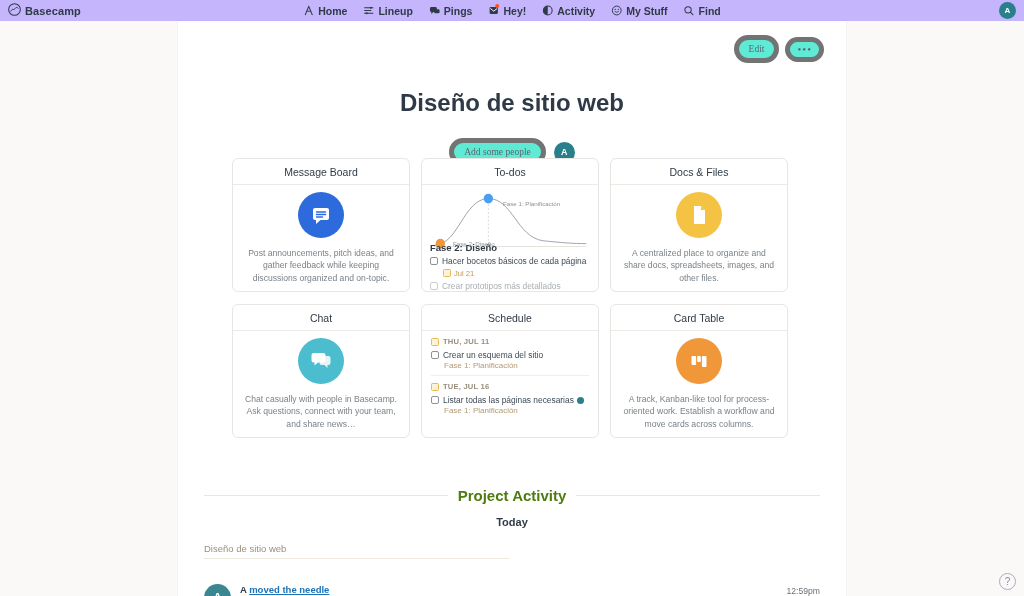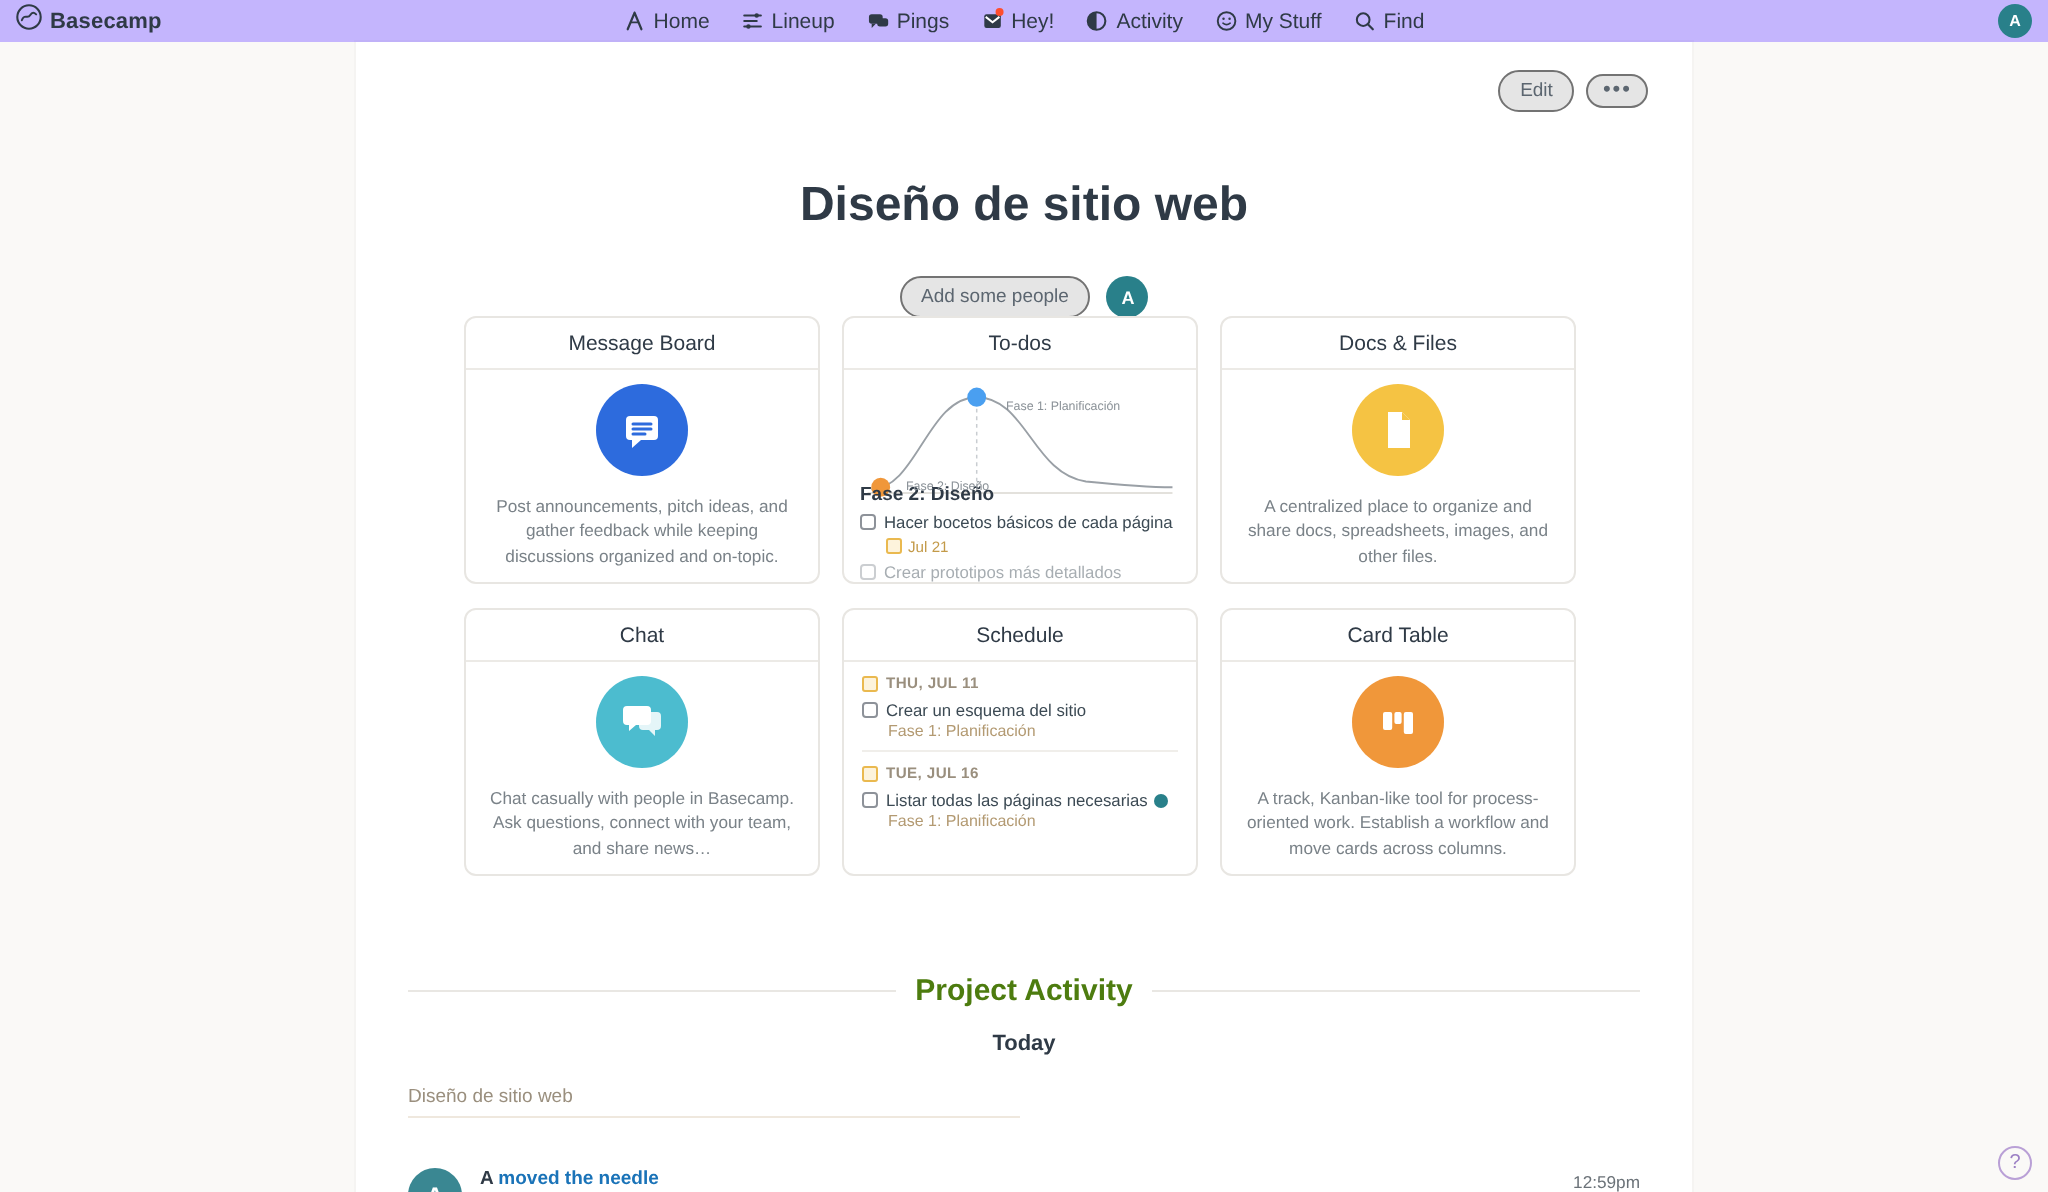--- a/index.html
+++ b/index.html
@@ -22,21 +22,21 @@
     display: flex; align-items: center; gap: 4px;
     margin-left: 8px;
   }
   .brand-name { font-size: 11px; font-weight: bold; color: #2f3a46; letter-spacing: .1px; }
   .navitems {
     position: absolute; left: 50%; transform: translateX(-50%);
     display: flex; align-items: center; gap: 16px;
   }
   .navitem {
     display: flex; align-items: center; gap: 4px;
-    font-size: 10.5px; font-weight: normal; color: #2f3a46;
+    font-size: 10.5px; font-weight: bold; color: #2f3a46;
     cursor: pointer; position: relative;
   }
   .navitem svg { display: block; }
   .hey-dot {
     position: absolute; top: -1px; left: 7px;
     width: 4px; height: 4px; border-radius: 50%; background: #ff4d2d;
   }
   .top-avatar {
     position: absolute; right: 8px; top: 2px;
     width: 17px; height: 17px; border-radius: 50%;
@@ -53,24 +53,24 @@
     box-shadow: 0 0 0 1px rgba(0,0,0,.02);
   }
   .panel-inner { position: relative; width: 100%; height: 100%; }
 
   
   .hdr-btns {
     position: absolute; right: 22px; top: 14px;
     display: flex; align-items: center; gap: 6px;
   }
   .pill {
-    border: 1px solid #737373; border-radius: 999px;
-    background: #e5e5e5; color: #5c6670;
+    border: 5px solid #737373; border-radius: 999px;
+    background: #5eead4; color: #5c6670;
     font-size: 9.5px; padding: 4px 10px; cursor: pointer;
-    font-family: Liberation Sans, sans-serif;
+    font-family: Liberation Serif, serif;
   }
   .pill.round { padding: 4px 7px; letter-spacing: 1px; line-height: 7px; font-size: 11px; }
 
   
   .gauge-wrap {
     position: absolute; top: 2px; left: 50%; transform: translateX(-50%);
     width: 240px; text-align: center;
   }
   .gauge-svg { display: block; margin: 0 auto; }
   .gauge-label { font-size: 9px; color: #3c4a54; font-weight: bold; margin-top: -1px; }
@@ -165,21 +165,21 @@
     position: absolute; top: 563px; left: 26px; right: 26px;
     display: flex; align-items: flex-start;
   }
   .act-avatar {
     width: 27px; height: 27px; border-radius: 50%;
     background: #3a8792; color: #fff; font-size: 12px; font-weight: bold;
     display: flex; align-items: center; justify-content: center; flex: none;
   }
   .act-main { margin-left: 9px; flex: 1; }
   .act-line { font-size: 9.5px; color: #2f3a46; font-weight: bold; }
-  .act-link { color: #1a73b8; cursor: pointer; margin-top: 12px; }
+  .act-link { color: #1a73b8; text-decoration: underline; cursor: pointer; margin-top: 12px; }
   .act-time { font-size: 8.6px; color: #6b7278; margin-left: auto; padding-top: 2px; }
 
   .help-btn {
     position: absolute; right: 8px; bottom: 6px;
     width: 17px; height: 17px; border-radius: 50%;
     border: 1px solid #b9a0d6; color: #9b7fc4;
     font-size: 10px; display: flex; align-items: center; justify-content: center;
     cursor: pointer; background: #faf9f7;
   }
 </style>

